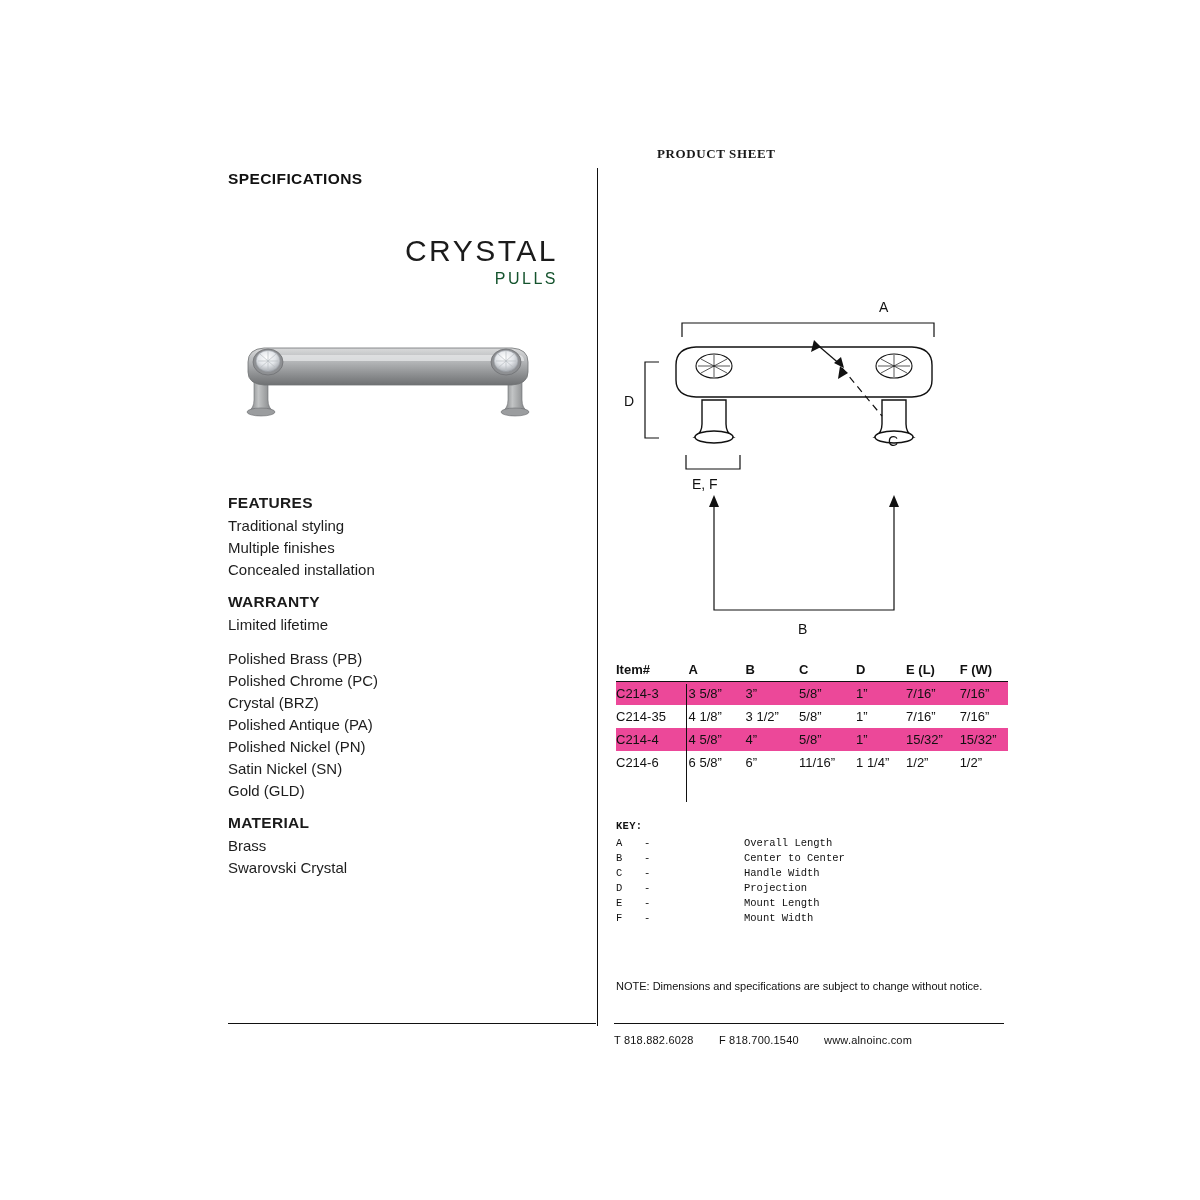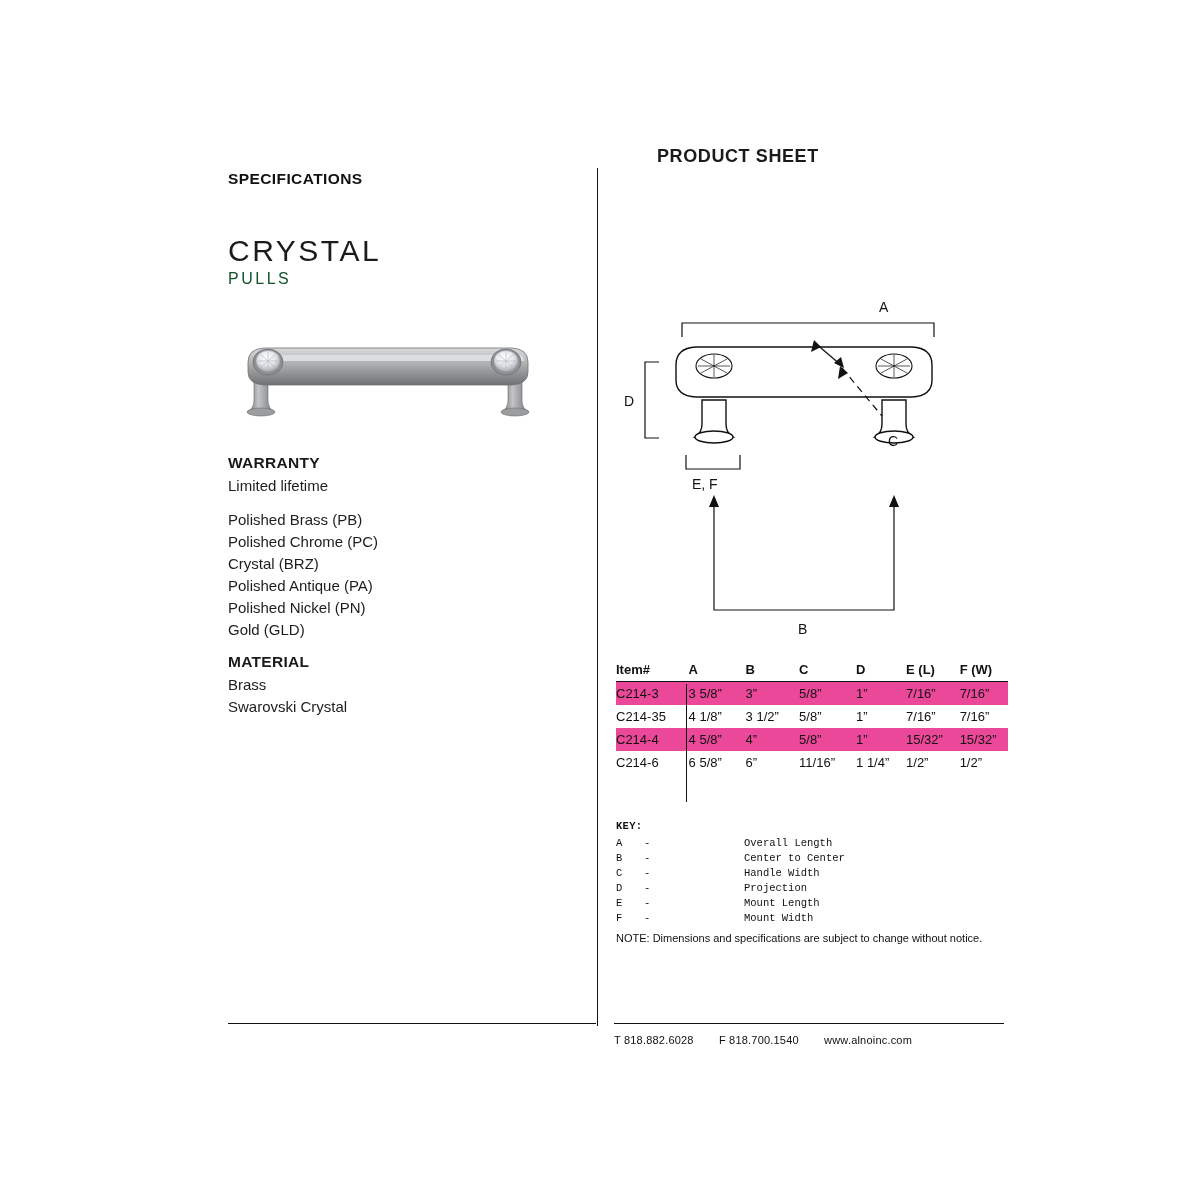--- a/index.html
+++ b/index.html
@@ -28,21 +28,21 @@
     width: 360px;
   }
   .section-head {
     font-size: 15.5px;
     font-weight: bold;
     letter-spacing: 0.4px;
     color: #111;
     margin: 0 0 3px 0;
   }
   .product-title-wrap {
-    text-align: left;
+    text-align: right;
     width: 330px;
     margin-top: 46px;
   }
   .product-title {
     font-size: 30px;
     letter-spacing: 2.5px;
     color: #1b1b1b;
     font-weight: 400;
   }
   .product-subtitle {
@@ -98,23 +98,24 @@
     left: 614px;
     top: 1023px;
     width: 390px;
     height: 1px;
     background: #111;
   }
   .product-sheet-title {
     position: absolute;
     left: 657px;
     top: 146px;
-    font-size: 18px;
+    font-size: 13px;
     font-weight: bold;
     letter-spacing: 0.6px;
+    font-family: Liberation Serif, serif;
   }
 
   .diagram {
     position: absolute;
     left: 614px;
     top: 290px;
     width: 420px;
     height: 370px;
   }
 
@@ -182,21 +183,21 @@
     display: flex;
     line-height: 15px;
   }
   .key-letter { width: 28px; }
   .key-dash { width: 100px; }
   .key-desc { }
 
   .note {
     position: absolute;
     left: 616px;
-    top: 932px;
+    top: 980px;
     font-size: 11px;
     color: #111;
   }
   .footer {
     position: absolute;
     left: 614px;
     top: 1034px;
     font-size: 11px;
     color: #111;
     letter-spacing: 0.2px;
@@ -260,32 +261,39 @@
         <ellipse cx="272" cy="39" rx="12" ry="10.5" fill="url(#crystalGrad)" stroke="#9aa0a6" stroke-width="0.6"></ellipse>
         <g stroke="#b8bdc2" stroke-width="0.7">
           <line x1="262" y1="39" x2="282" y2="39"></line>
           <line x1="272" y1="29" x2="272" y2="49"></line>
           <line x1="264" y1="32" x2="280" y2="46"></line>
           <line x1="280" y1="32" x2="264" y2="46"></line>
         </g>
       </svg>
     </div>
 
+    <div class="block" style="margin-top:52px;">
+      <h3>FEATURES</h3>
+      <p>Traditional styling</p>
+      <p>Multiple finishes</p>
+      <p>Concealed installation</p>
+    </div>
 
     <div class="block">
       <h3>WARRANTY</h3>
       <p>Limited lifetime</p>
     </div>
 
     <div class="block">
       <p>Polished Brass (PB)</p>
       <p>Polished Chrome (PC)</p>
       <p>Crystal (BRZ)</p>
       <p>Polished Antique (PA)</p>
       <p>Polished Nickel (PN)</p>
+      <p>Satin Nickel (SN)</p>
       <p>Gold (GLD)</p>
     </div>
 
     <div class="block">
       <h3>MATERIAL</h3>
       <p>Brass</p>
       <p>Swarovski Crystal</p>
     </div>
   </div>
 

